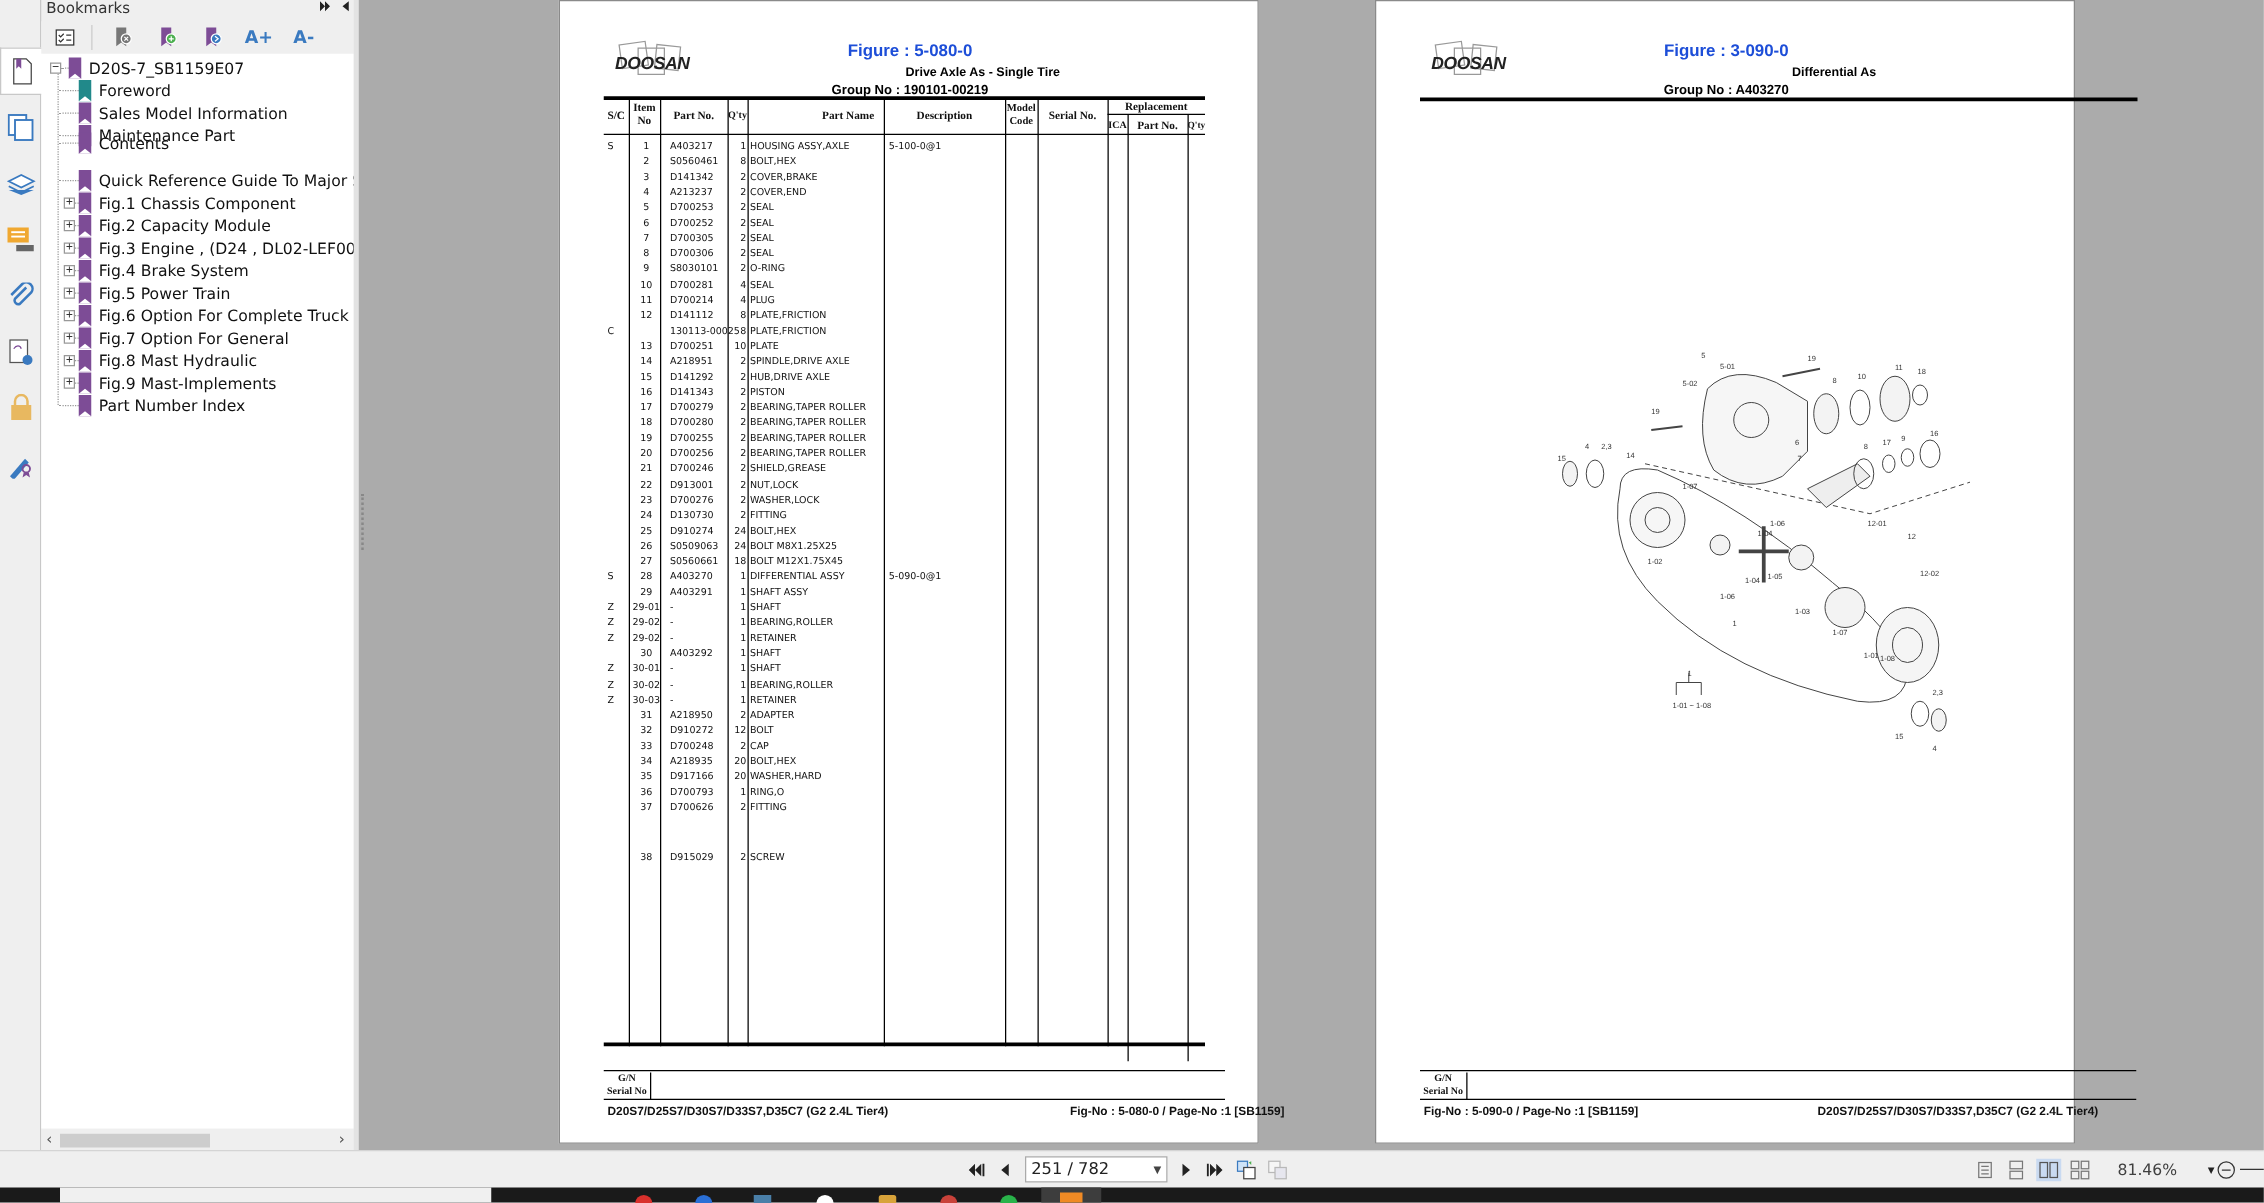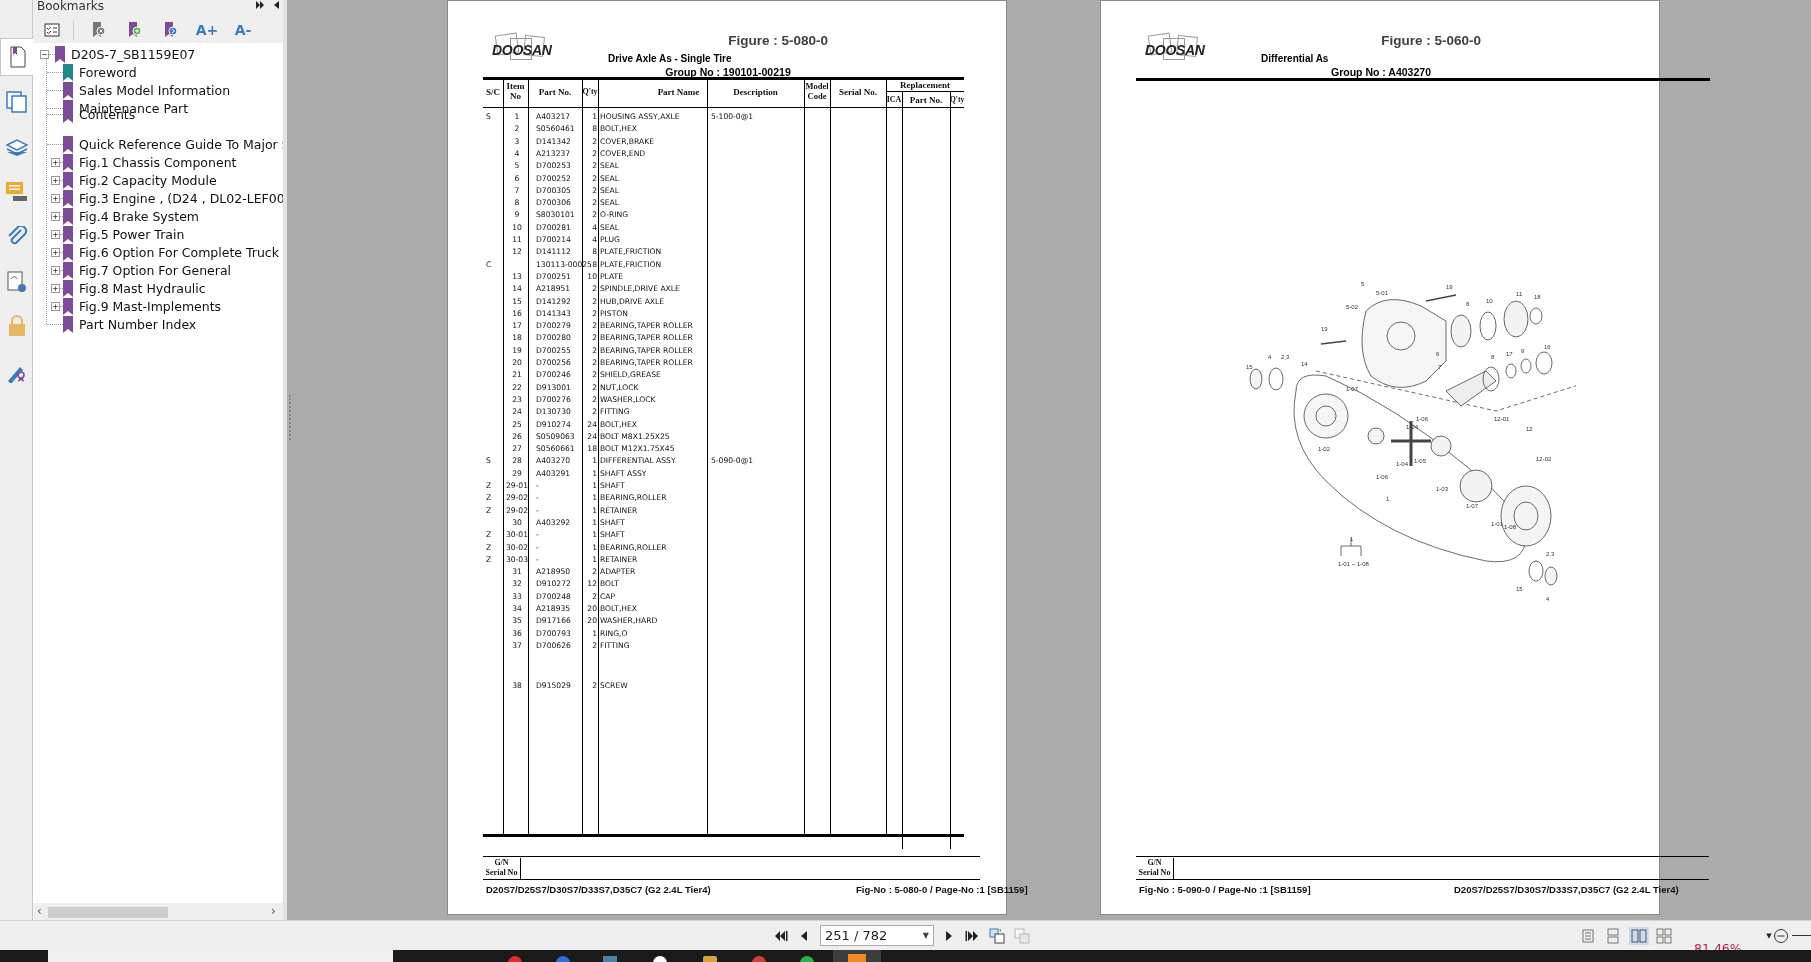--- a/index.html
+++ b/index.html
@@ -35,22 +35,22 @@
   
   .docarea { position: absolute; left: 287px; top: 0; width: 1524px; height: 920px; background: #ababab; overflow: hidden; }
   .page { position: absolute; background: #fff; border: 1px solid #8a8a8a; }
   .p1 { left: 160px; top: 0; width: 560px; height: 915px; }
   .p2 { left: 813px; top: 0; width: 560px; height: 915px; }
 
   .logo { position: absolute; width: 58px; height: 28px; }
   .logo .txt { position: absolute; left: 2px; top: 8px; font-family: "Liberation Sans", sans-serif; font-weight: bold; font-style: italic; font-size: 14px; letter-spacing: -0.3px; color: #222; }
   .logo .sq { position: absolute; border: 1px solid #999; background: transparent; }
 
-  .fig-title { position: absolute; font-family: "Liberation Sans", sans-serif; font-weight: bold; font-size: 13.5px; color: #404040; text-align: right; }
-  .fig-sub { position: absolute; font-family: "Liberation Sans", sans-serif; font-weight: bold; font-size: 10px; color: #000; text-align: left; }
+  .fig-title { position: absolute; font-family: "Liberation Sans", sans-serif; font-weight: bold; font-size: 13.5px; color: #1d4ed8; text-align: center; }
+  .fig-sub { position: absolute; font-family: "Liberation Sans", sans-serif; font-weight: bold; font-size: 10px; color: #000; text-align: right; }
   .fig-group { position: absolute; font-family: "Liberation Sans", sans-serif; font-weight: bold; font-size: 10.5px; color: #000; text-align: center; }
 
   
   .ptable { position: absolute; left: 35px; top: 76px; width: 481px; }
   .ptable .topline { position: absolute; left: 0; top: 0; width: 481px; height: 3px; background: #000; }
   .ptable .hdr-bottom { position: absolute; left: 0; top: 30px; width: 481px; height: 1px; background: #000; }
   .ptable .vline { position: absolute; top: 3px; width: 1px; height: 757px; background: #000; }
   .ptable .hcell { position: absolute; font-family: "Liberation Serif", serif; font-weight: bold; font-size: 9px; color: #111; text-align: center; line-height: 10px; }
   .ptable .botline { position: absolute; left: 0; top: 757px; width: 481px; height: 3px; background: #000; }
   .prow { position: absolute; left: 0; width: 481px; height: 12px; font-family: "DejaVu Sans", sans-serif; font-size: 7.6px; color: #111; line-height: 12px; }
@@ -67,21 +67,21 @@
   .footer-txt { position: absolute; font-family: "Liberation Sans", sans-serif; font-weight: bold; font-size: 9.5px; color: #111; white-space: nowrap; }
 
   .p2-rule { position: absolute; left: 35px; top: 77px; width: 575px; height: 3px; background: #000; }
   .diagram { position: absolute; left: 125px; top: 270px; width: 350px; height: 340px; }
 
   
   .navbar { position: absolute; left: 0; top: 920px; width: 1811px; height: 30px; background: #efefef; border-top: 1px solid #d4d4d4; }
   .nbtn { position: absolute; top: 6px; height: 18px; display: flex; align-items: center; justify-content: center; cursor: pointer; color: #222; }
   .pagebox { position: absolute; left: 820px; top: 4px; width: 114px; height: 21px; border: 1px solid #aaa; background: #fff; font-size: 13px; line-height: 19px; padding-left: 4px; color: #222; }
   .pagebox .dd { position: absolute; right: 4px; top: 0; font-size: 8px; color: #444; }
-  .zoomtxt { position: absolute; left: 1694px; top: 20px; font-size: 12.5px; color: #be185d; }
+  .zoomtxt { position: absolute; left: 1694px; top: 7px; font-size: 12.5px; color: #404040; }
   .viewbtn { position: absolute; top: 6px; width: 20px; height: 18px; display: flex; align-items: center; justify-content: center; cursor: pointer; }
   .viewbtn.active { background: #c9daf1; }
 
   
   .taskbar { position: absolute; left: 0; top: 950px; width: 1811px; height: 12px; background: #1a1a1a; }
   .taskbar .search { position: absolute; left: 48px; top: 0; width: 345px; height: 12px; background: #f0f0f0; }
   .taskbar .ico { position: absolute; top: 6px; width: 14px; height: 14px; border-radius: 50%; }
   .taskbar .active-app { position: absolute; left: 833px; top: 0; width: 48px; height: 12px; background: #3d3d3d; }
 </style>
 </head>
@@ -712,21 +712,21 @@
     <div class="footer-txt" style="left:408px;top:883px;">Fig-No : 5-080-0 / Page-No :1 [SB1159]</div>
   </div>
 
   <div class="page p2">
     <div class="logo" style="left:42px;top:33px;">
       <div class="sq" style="left:6px;top:0;width:22px;height:20px;transform:rotate(-8deg);"></div>
       <div class="sq" style="left:20px;top:4px;width:22px;height:22px;"></div>
       <div class="sq" style="left:34px;top:2px;width:20px;height:20px;transform:rotate(6deg);"></div>
       <span class="txt">DOOSAN</span>
     </div>
-    <div class="fig-title" style="left:180px;top:32px;width:200px;">Figure : 5-060-0</div>
+    <div class="fig-title" style="left:180px;top:32px;width:200px;">Figure : 3-090-0</div>
     <div class="fig-sub" style="left:160px;top:52px;width:240px;">Differential As</div>
     <div class="fig-group" style="left:160px;top:65px;width:240px;">Group No :  A403270</div>
     <div class="p2-rule" style="width:574px;"></div>
 
     <svg class="diagram" viewBox="0 0 350 340" width="350" height="340">
       <g fill="none" stroke="#444" stroke-width="0.8">
 
         <path d="M140 40 q20 -20 55 -5 l25 15 v40 l-20 20 q-30 15 -55 -5 q-15 -25 -5 -65z" fill="#f6f6f6"></path>
         <circle cx="175" cy="65" r="14"></circle>
         <ellipse cx="235" cy="60" rx="10" ry="16" fill="#f3f3f3"></ellipse>

